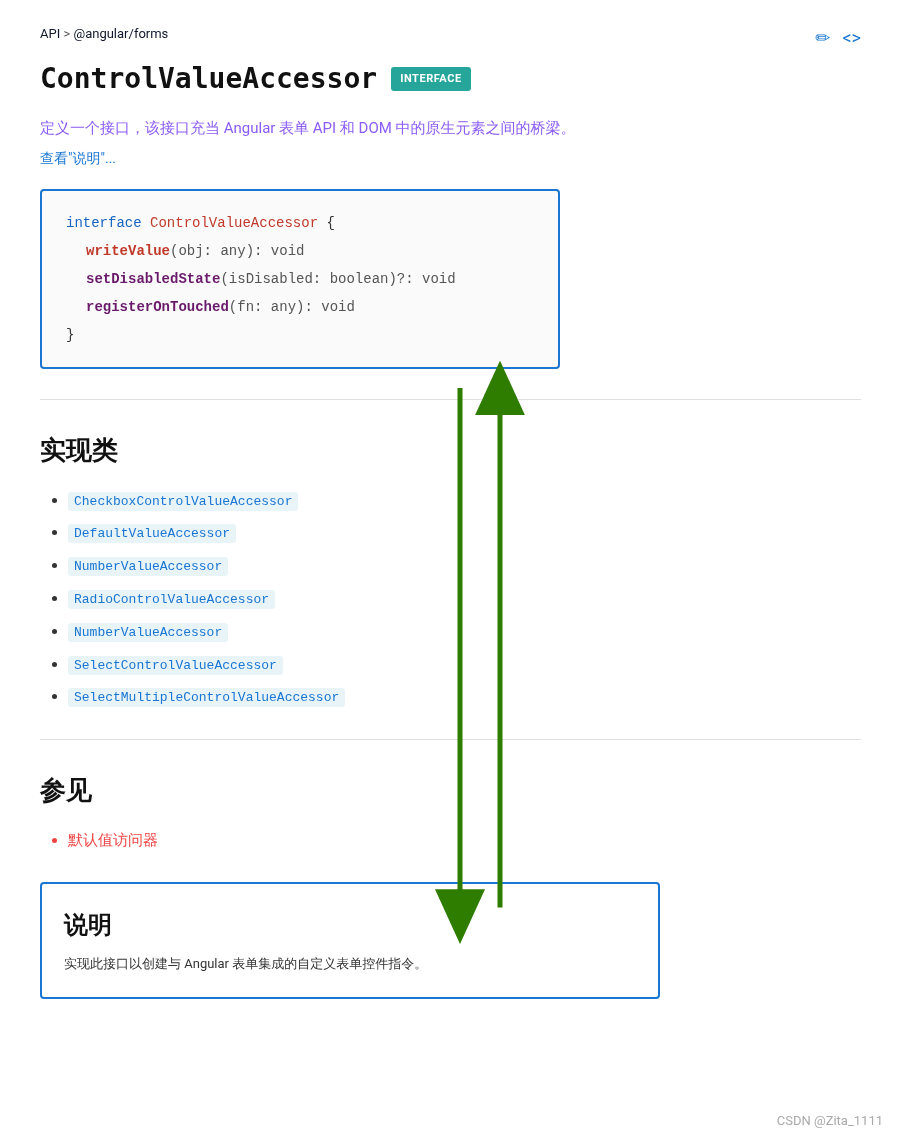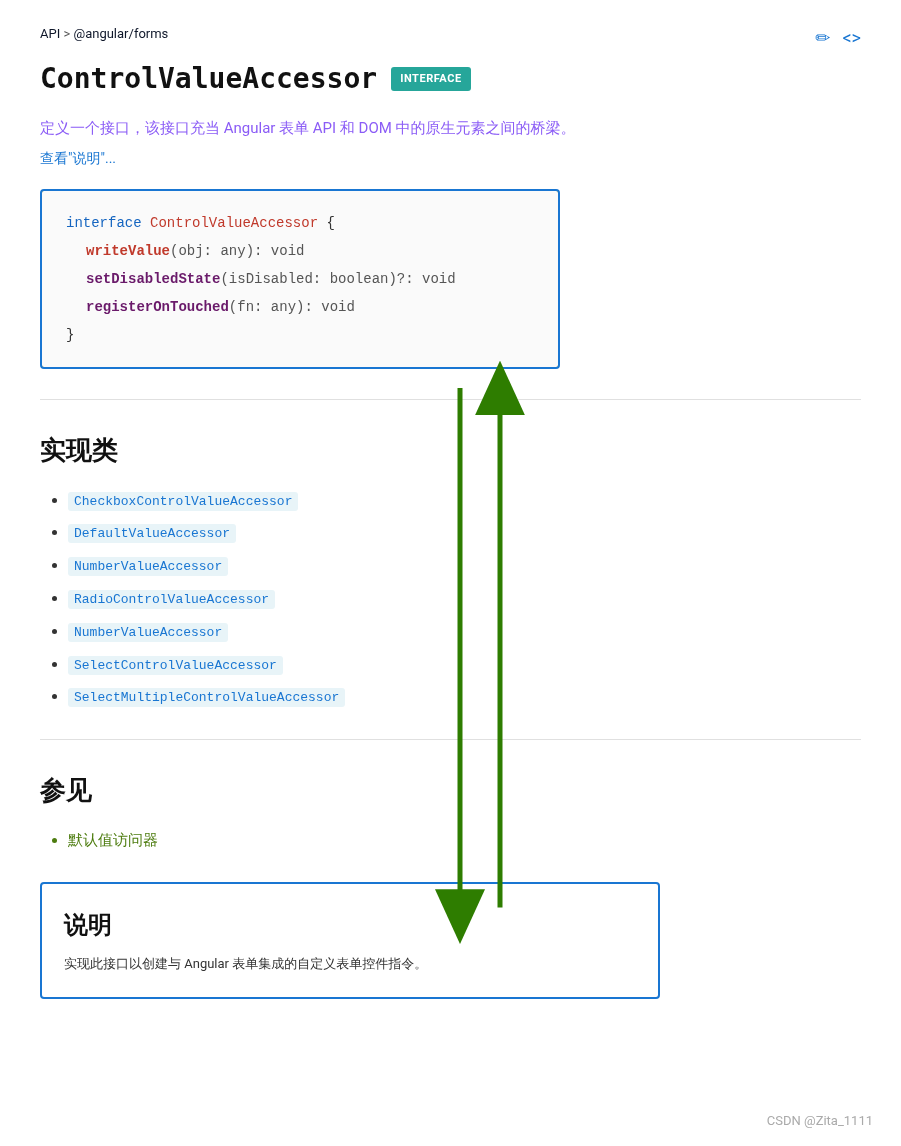--- a/index.html
+++ b/index.html
@@ -119,21 +119,21 @@
     }
 
     
     .see-also-list {
       list-style: disc;
       padding-left: 28px;
     }
     .see-also-list li {
       margin-bottom: 6px;
       font-size: 15px;
-      color: #4d7c0f;
+      color: #ef4444;
     }
 
     
     .note-box {
       border: 2px solid #1976d2;
       border-radius: 4px;
       padding: 22px 22px;
       max-width: 620px;
       margin-top: 10px;
       background: #fff;
@@ -172,21 +172,21 @@
       left: 0;
       width: 100%;
       height: calc(100% - 160px);
       pointer-events: none;
     }
 
     
     .watermark {
       position: fixed;
       bottom: 14px;
-      right: 28px;
+      right: 18px;
       font-size: 13px;
       color: #aaa;
     }
   </style>
 </head>
 <body>
 
 <div class="page-wrapper">
 
   

